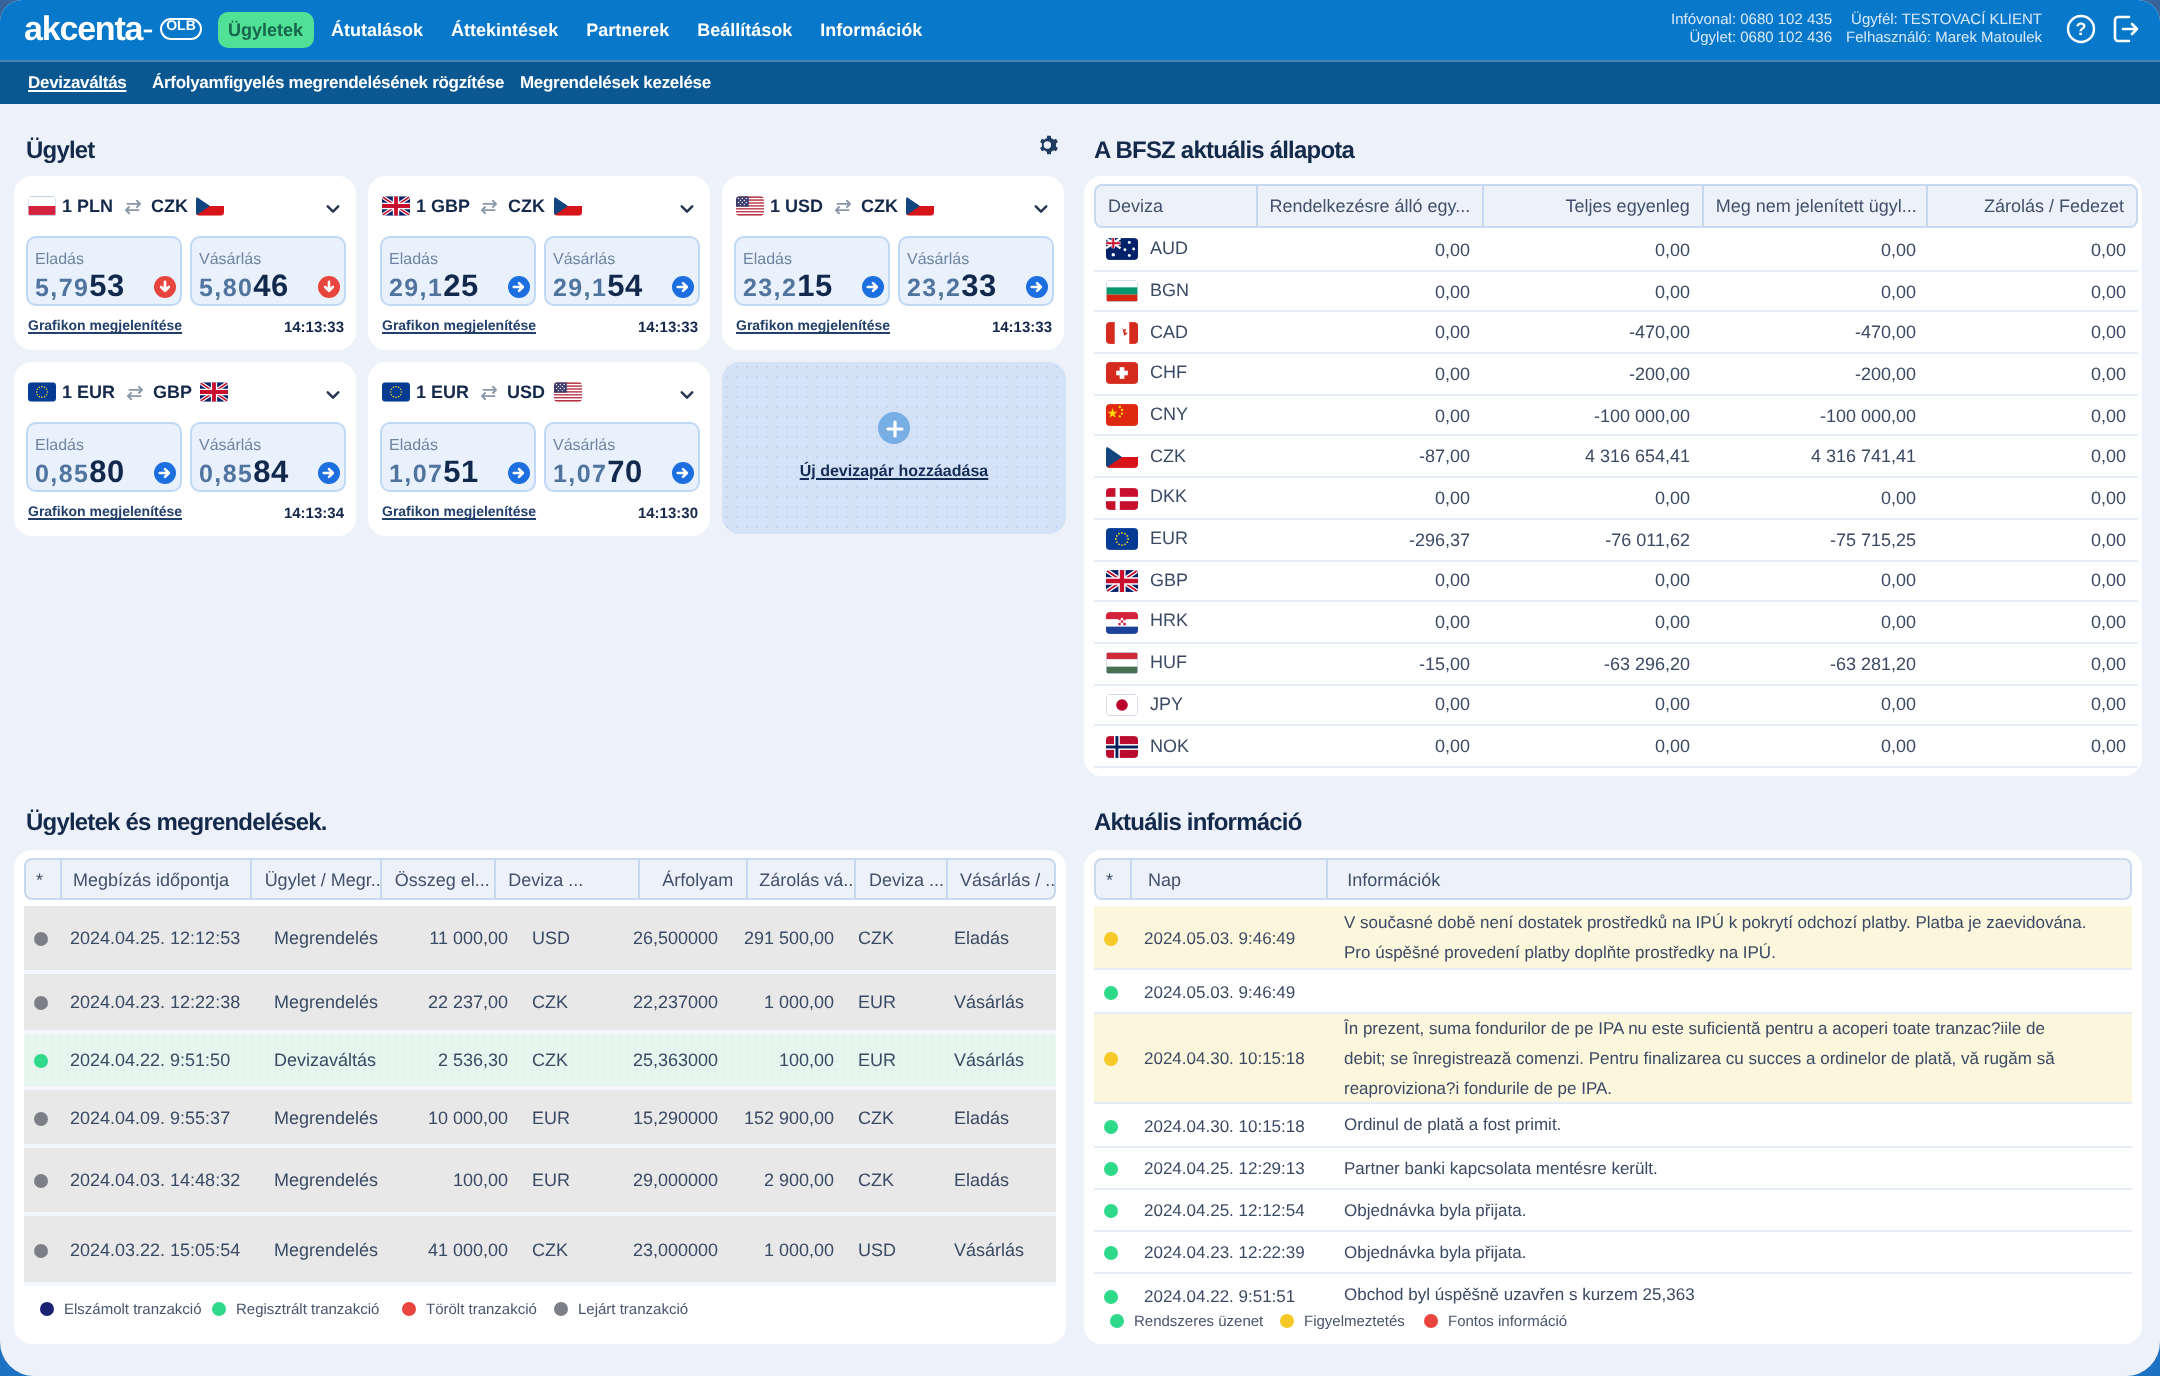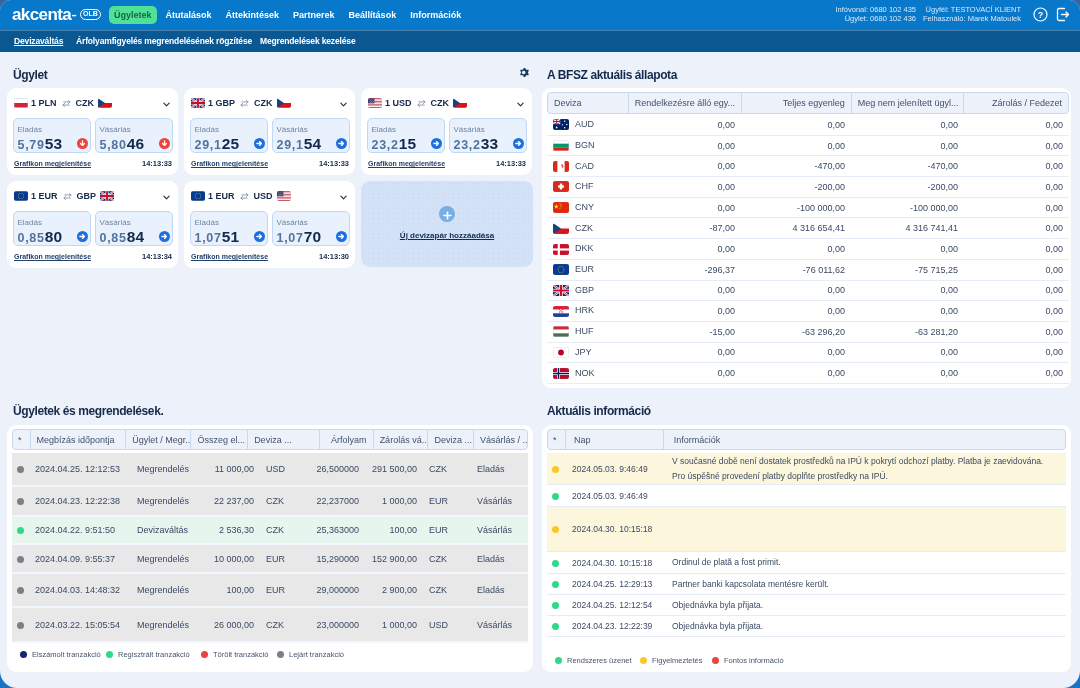--- a/index.html
+++ b/index.html
@@ -678,21 +678,21 @@
         <div class="c" style="width:48px;padding:0 6px;">EUR</div>
         <div class="c r" style="width:57px;padding:0 6px;">29,000000</div>
         <div class="c r" style="width:58px;padding:0 6px;">2 900,00</div>
         <div class="c" style="width:48px;padding:0 6px;">CZK</div>
         <div class="c" style="width:57px;padding:0 6px;">Eladás</div>
       </div>
 <div class="trow bg-grey" style="height:35px;">
         <div class="c" style="width:17px;padding:0 5px;"><i class="dot" style="background:#7C8086;"></i></div>
         <div class="c" style="width:102px;padding:0 6px;">2024.03.22. 15:05:54</div>
         <div class="c" style="width:69px;padding:0 6px;">Megrendelés</div>
-        <div class="c r" style="width:60px;padding:0 6px;">26 000,00</div>
+        <div class="c r" style="width:60px;padding:0 6px;">41 000,00</div>
         <div class="c" style="width:48px;padding:0 6px;">CZK</div>
         <div class="c r" style="width:57px;padding:0 6px;">23,000000</div>
         <div class="c r" style="width:58px;padding:0 6px;">1 000,00</div>
         <div class="c" style="width:48px;padding:0 6px;">USD</div>
         <div class="c" style="width:57px;padding:0 6px;">Vásárlás</div>
       </div>
 </div>
   <div class="legend" style="left:20px;top:655px;">
     <span style="left:0;"><i class="dot" style="background:#1A2472;"></i>Elszámolt tranzakció</span>
     <span style="left:86px;"><i class="dot" style="background:#2FD98A;"></i>Regisztrált tranzakció</span>
@@ -712,40 +712,46 @@
         <div class="c" style="width:98px;padding:0 8px;">2024.05.03. 9:46:49</div>
         <div class="c msg" style="width:404px;padding:0 10px;">V současné době není dostatek prostředků na IPÚ k pokrytí odchozí platby. Platba je zaevidována.<br>Pro úspěšné provedení platby doplňte prostředky na IPÚ.</div>
       </div>
 <div class="trow" style="height:22px;">
         <div class="c" style="width:17px;padding:0 5px;"><i class="dot" style="background:#2FD98A;width:7px;height:7px;"></i></div>
         <div class="c" style="width:98px;padding:0 8px;">2024.05.03. 9:46:49</div>
       </div>
 <div class="trow bg-yellow" style="height:45px;">
         <div class="c" style="width:17px;padding:0 5px;"><i class="dot" style="background:#F7C928;width:7px;height:7px;"></i></div>
         <div class="c" style="width:98px;padding:0 8px;">2024.04.30. 10:15:18</div>
+        <div class="c msg" style="width:404px;padding:0 10px;">În prezent, suma fondurilor de pe IPA nu este suficientă pentru a acoperi toate tranzac?iile de<br>debit; se înregistrează comenzi. Pentru finalizarea cu succes a ordinelor de plată, vă rugăm să<br>reaproviziona?i fondurile de pe IPA.</div>
       </div>
 <div class="trow" style="height:22px;">
         <div class="c" style="width:17px;padding:0 5px;"><i class="dot" style="background:#2FD98A;width:7px;height:7px;"></i></div>
         <div class="c" style="width:98px;padding:0 8px;">2024.04.30. 10:15:18</div>
         <div class="c msg" style="width:404px;padding:0 10px;">Ordinul de plată a fost primit.</div>
       </div>
 <div class="trow" style="height:21px;">
         <div class="c" style="width:17px;padding:0 5px;"><i class="dot" style="background:#2FD98A;width:7px;height:7px;"></i></div>
         <div class="c" style="width:98px;padding:0 8px;">2024.04.25. 12:29:13</div>
         <div class="c msg" style="width:404px;padding:0 10px;">Partner banki kapcsolata mentésre került.</div>
       </div>
 <div class="trow" style="height:21px;">
         <div class="c" style="width:17px;padding:0 5px;"><i class="dot" style="background:#2FD98A;width:7px;height:7px;"></i></div>
         <div class="c" style="width:98px;padding:0 8px;">2024.04.25. 12:12:54</div>
         <div class="c msg" style="width:404px;padding:0 10px;">Objednávka byla přijata.</div>
       </div>
 <div class="trow" style="height:21px;">
         <div class="c" style="width:17px;padding:0 5px;"><i class="dot" style="background:#2FD98A;width:7px;height:7px;"></i></div>
         <div class="c" style="width:98px;padding:0 8px;">2024.04.23. 12:22:39</div>
         <div class="c msg" style="width:404px;padding:0 10px;">Objednávka byla přijata.</div>
+      </div>
+<div class="trow" style="height:22px;">
+        <div class="c" style="width:17px;padding:0 5px;"><i class="dot" style="background:#2FD98A;width:7px;height:7px;"></i></div>
+        <div class="c" style="width:98px;padding:0 8px;">2024.04.22. 9:51:51</div>
+        <div class="c msg" style="width:404px;padding:0 10px;">Obchod byl úspěšně uzavřen s kurzem 25,363</div>
       </div>
 </div>
   <div style="position:absolute;left:542px;top:652px;width:529px;height:20px;background:#fff;border-radius:0 0 9px 9px;"></div>
   <div class="legend" style="left:555px;top:661px;">
     <span style="left:0;"><i class="dot" style="background:#2FD98A;"></i>Rendszeres üzenet</span>
     <span style="left:85px;"><i class="dot" style="background:#F7C928;"></i>Figyelmeztetés</span>
     <span style="left:157px;"><i class="dot" style="background:#E8453E;"></i>Fontos információ</span>
   </div>
 </div>
 

